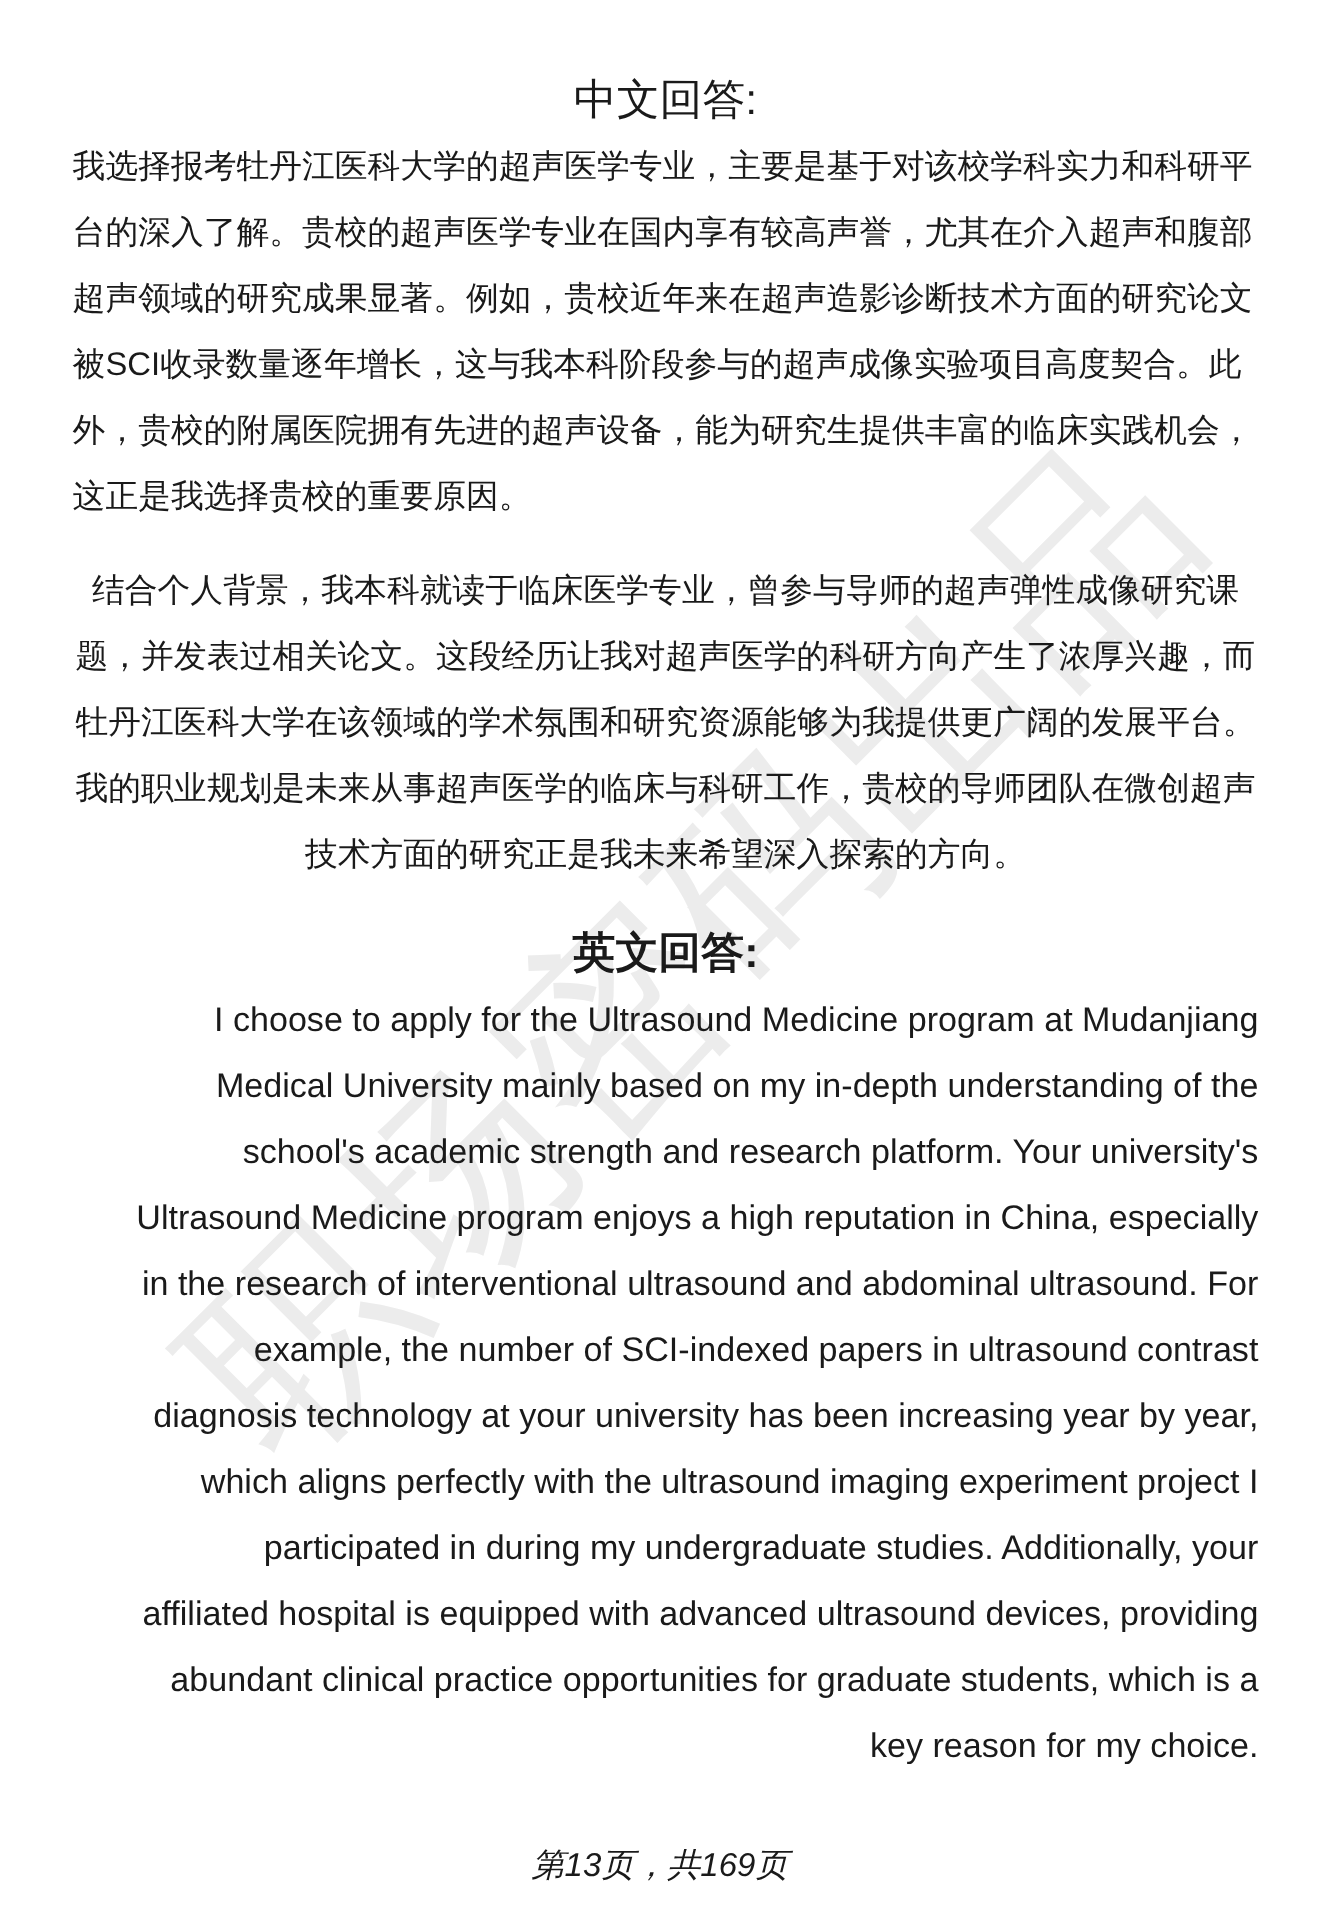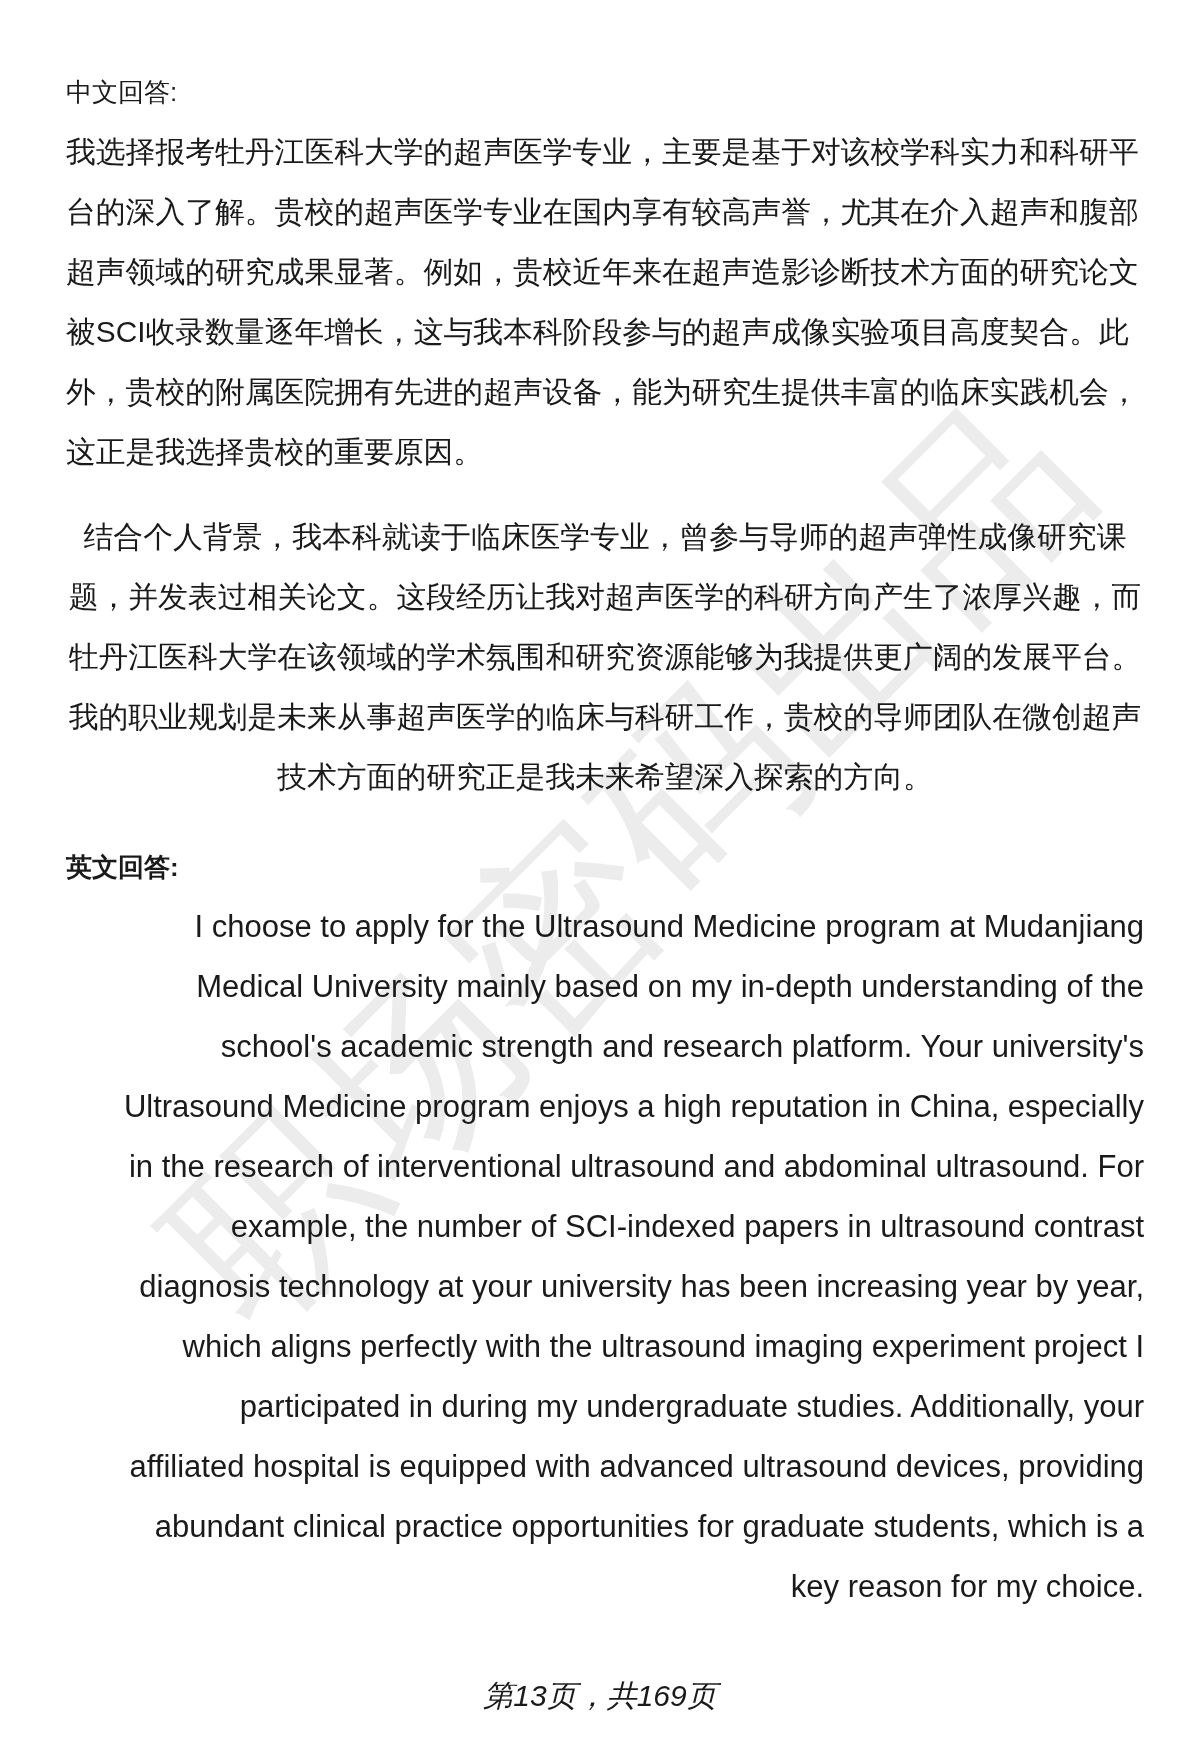--- a/index.html
+++ b/index.html
@@ -30,24 +30,25 @@
     pointer-events: none;
   }
   .content {
     position: absolute;
     left: 66px;
     top: 62px;
     width: 1078px;
     z-index: 1;
   }
   .heading {
-    font-size: 26px;
+    font-size: 39px;
     line-height: 60px;
     font-weight: 400;
     margin: 0;
+    text-align: center;
   }
   .para {
     font-size: 29.8px;
     line-height: 60px;
     white-space: pre;
     margin: 0;
   }
   .para-en {
     font-size: 31px;
     line-height: 60px;

